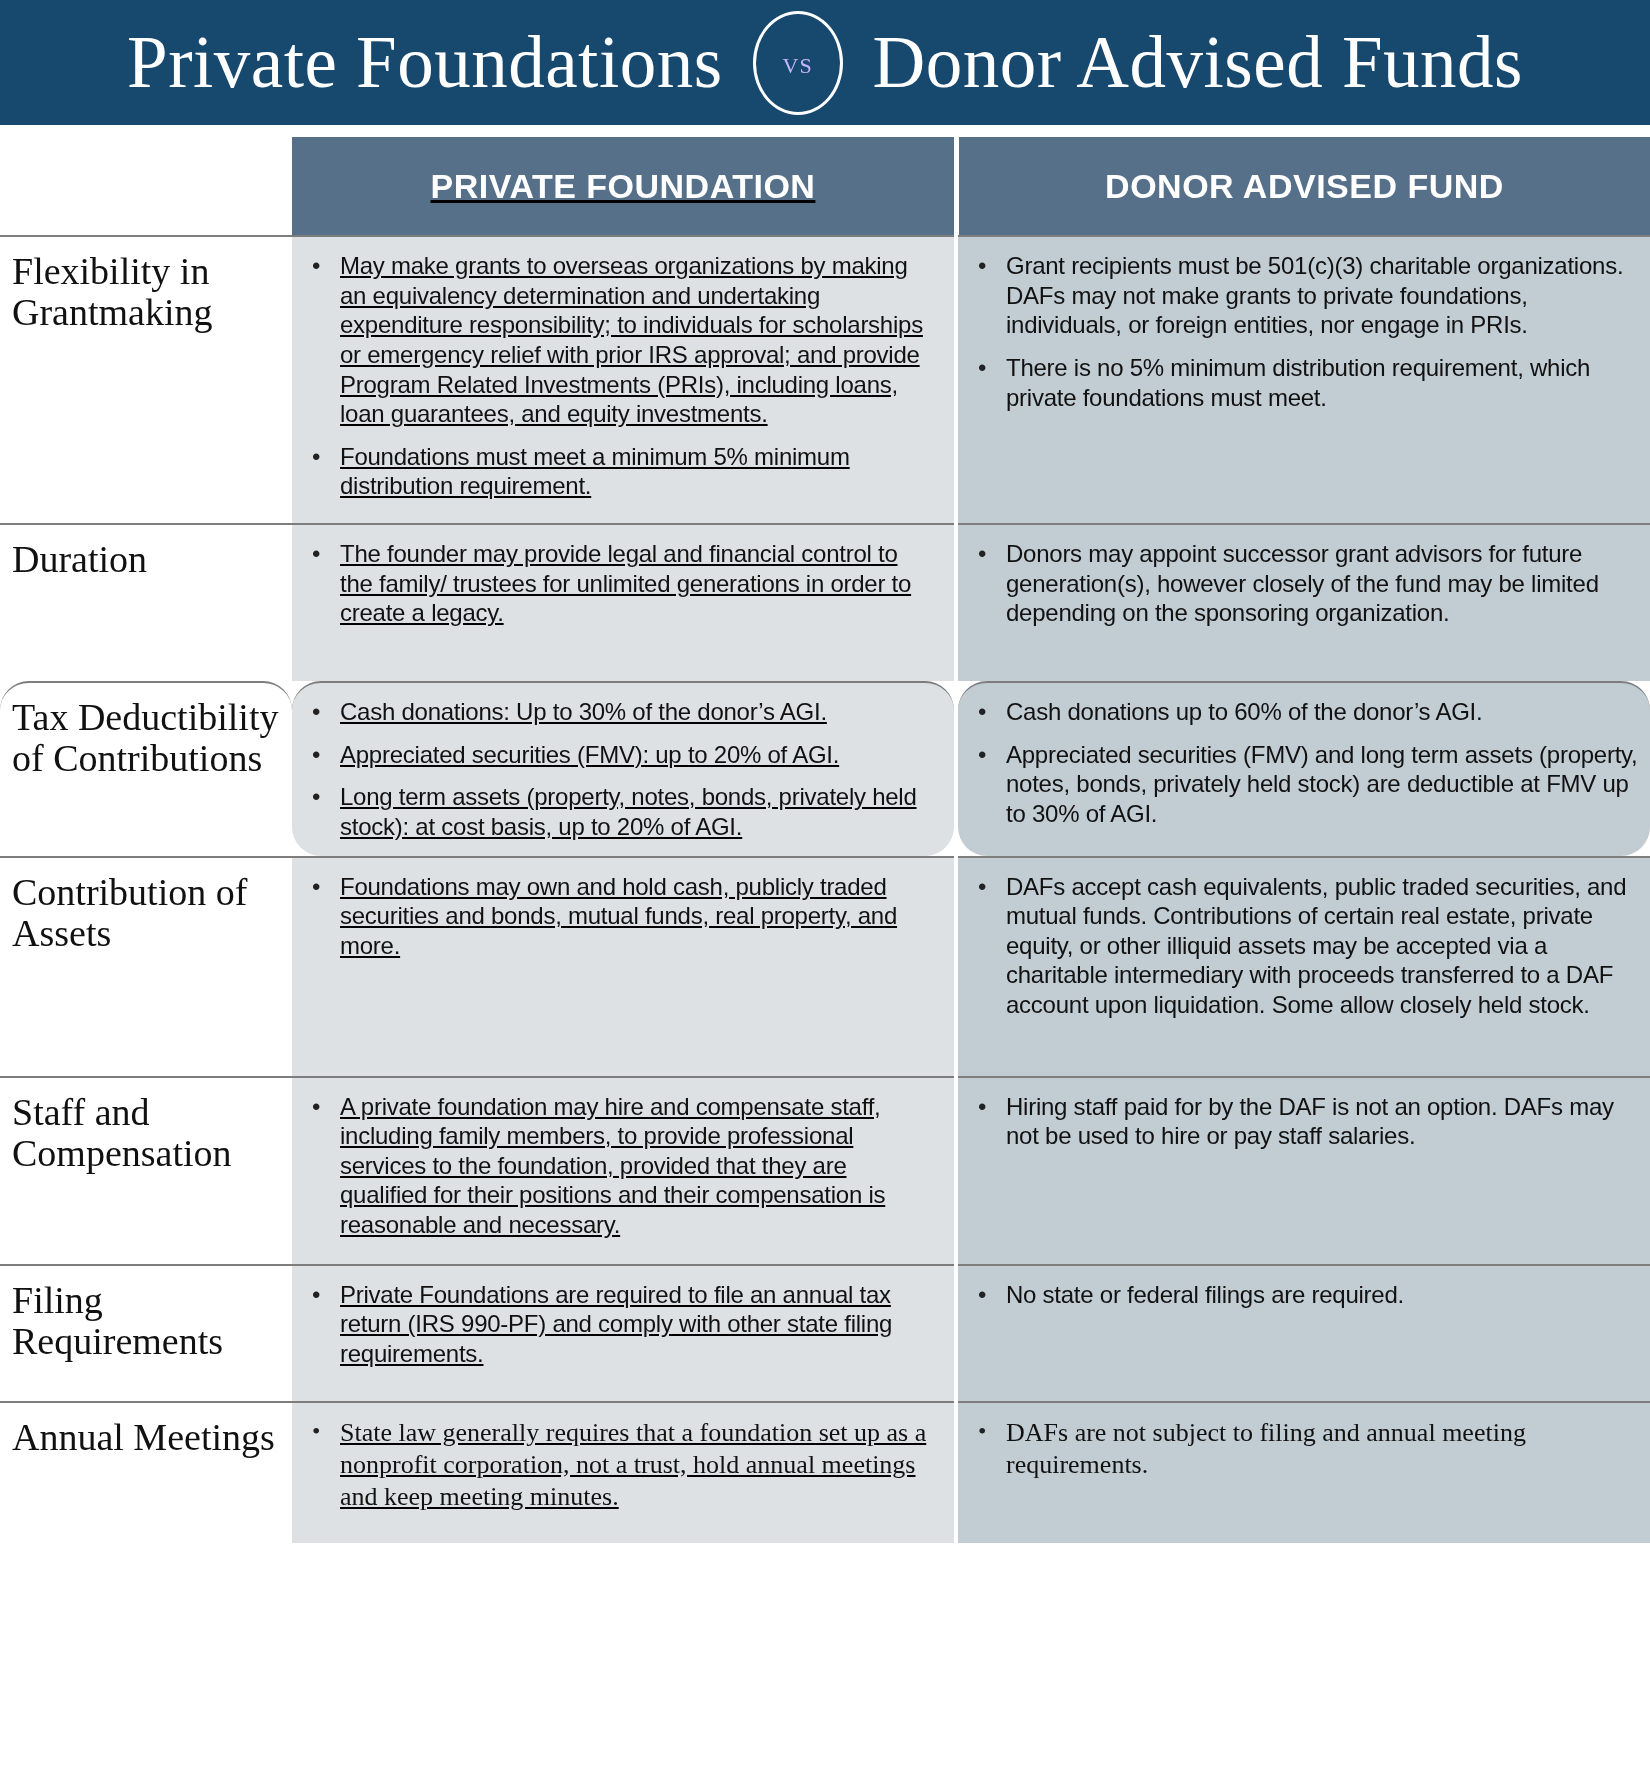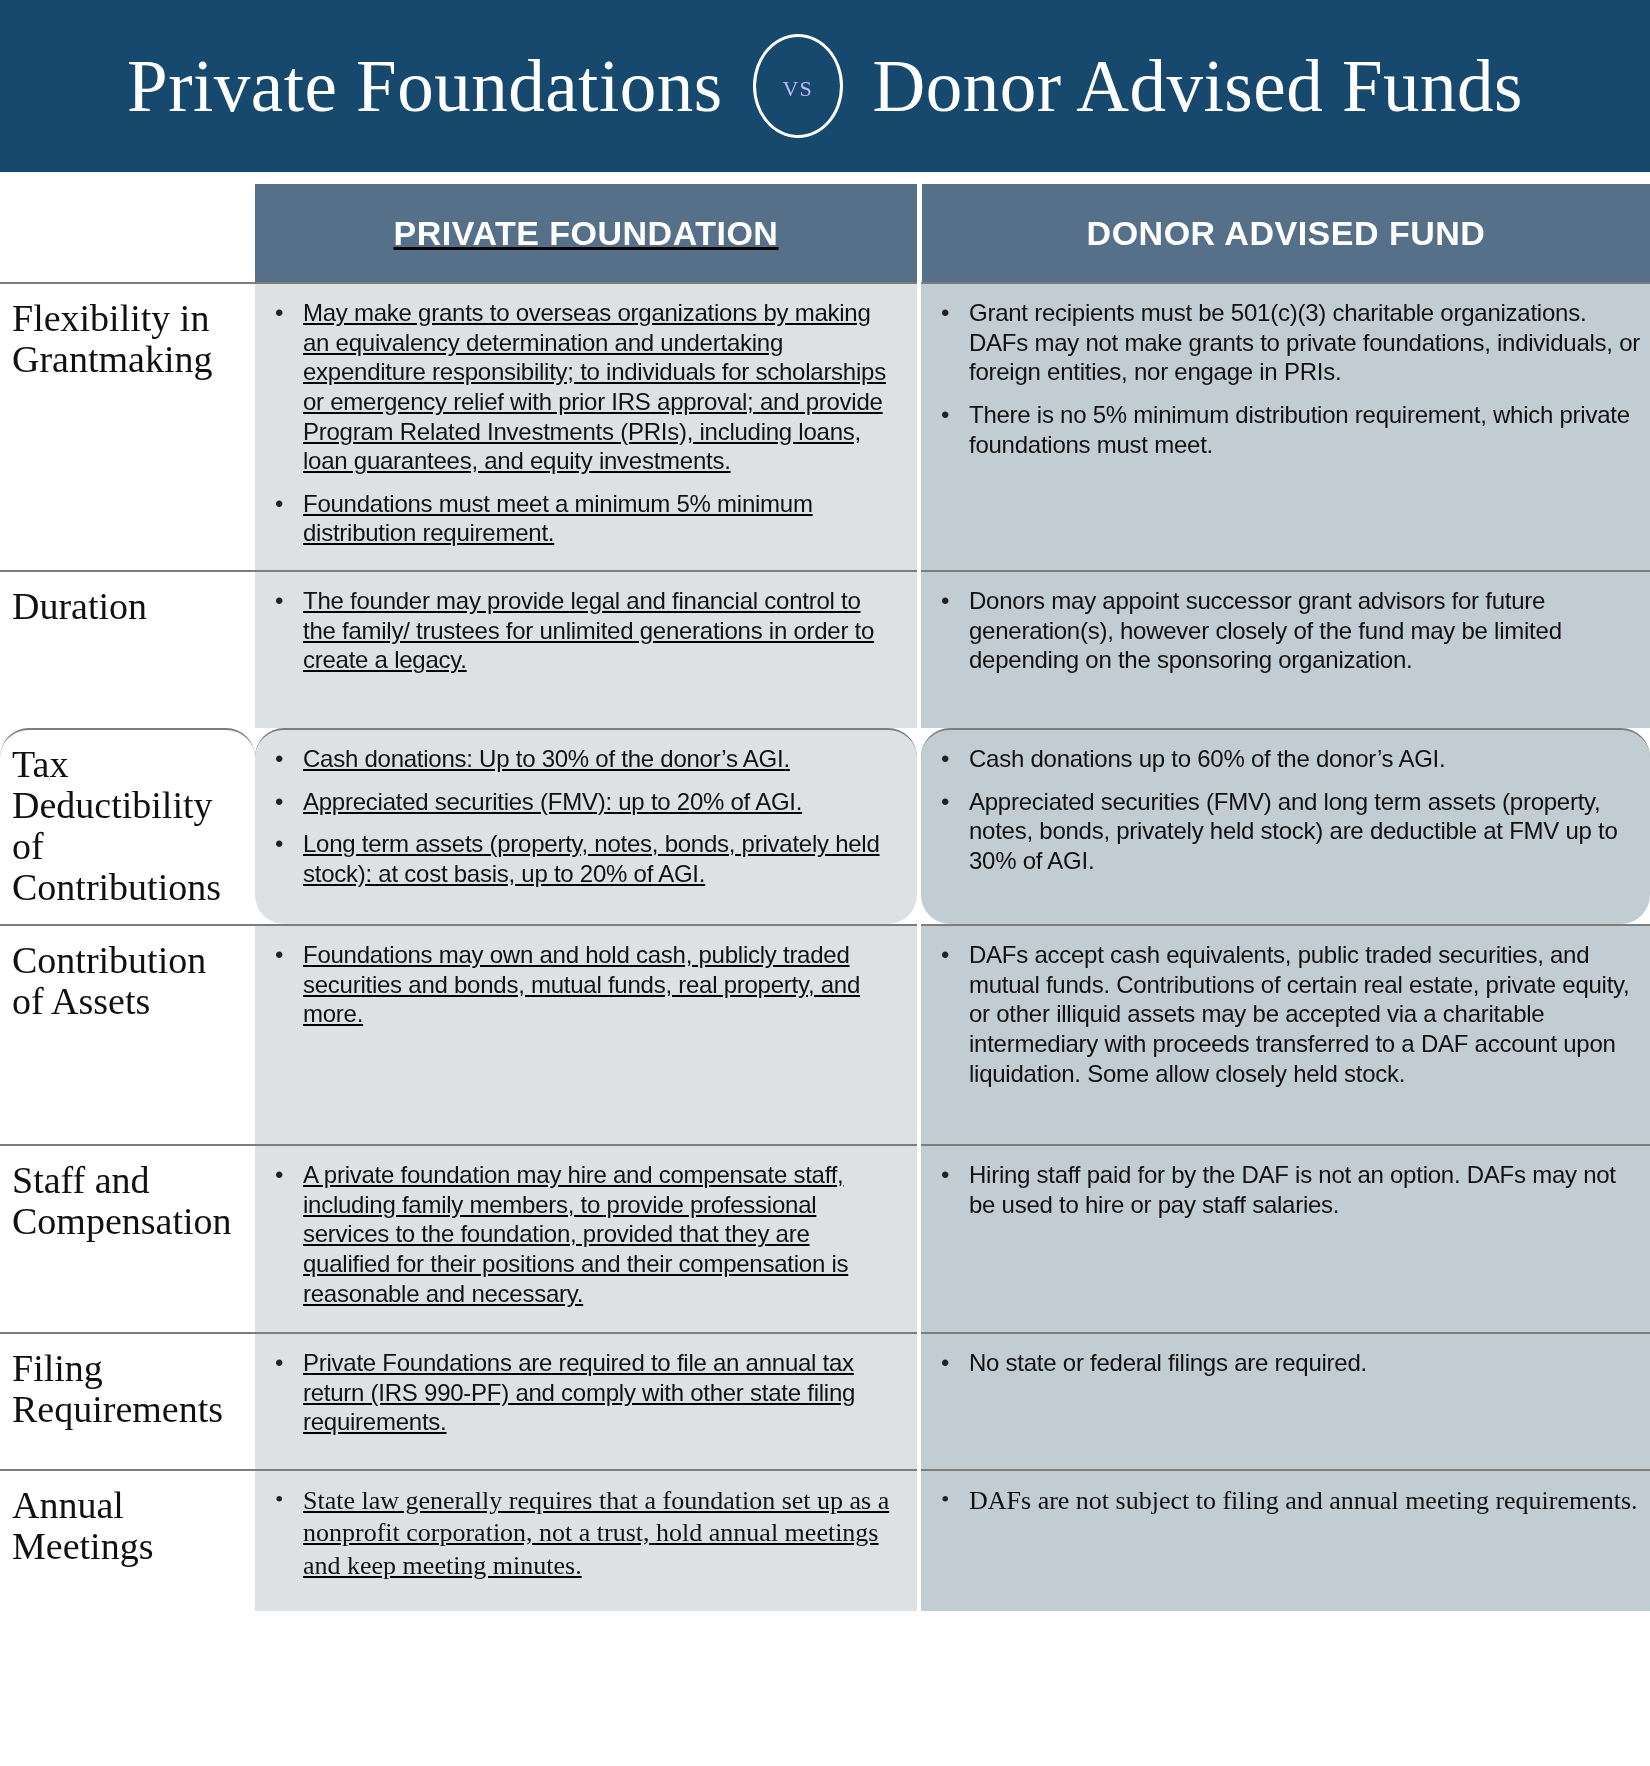--- a/index.html
+++ b/index.html
@@ -9,21 +9,21 @@
   }
   body {
     width: 1650px;
     height: 1766px;
     font-family: "Liberation Sans", sans-serif;
     overflow: hidden;
   }
 
   
   .banner {
-    height: 172px;
+    height: 125px;
     background: #17496f;
     display: flex;
     align-items: center;
     justify-content: center;
     gap: 0px;
   }
   .banner-title {
     color: #ffffff;
     font-family: "Liberation Serif", serif;
     font-size: 73px;
@@ -57,25 +57,25 @@
     flex-direction: column;
   }
   .row {
     display: flex;
     width: 100%;
     align-items: stretch;
   }
 
   
   .col-label {
-    width: 255px;
+    width: 292px;
     flex: none;
     background: #ffffff;
     box-sizing: border-box;
-    padding: 14px 10px 16px 12px;
+    padding: 14px 10px 10px 12px;
     border-top: 2px solid #7d7d7d;
   }
   .col-pf {
     width: 662px;
     flex: none;
     background: #dde1e4;
     box-sizing: border-box;
     padding: 14px 18px 14px 14px;
     border-top: 2px solid #7d7d7d;
     margin-right: 4px;

